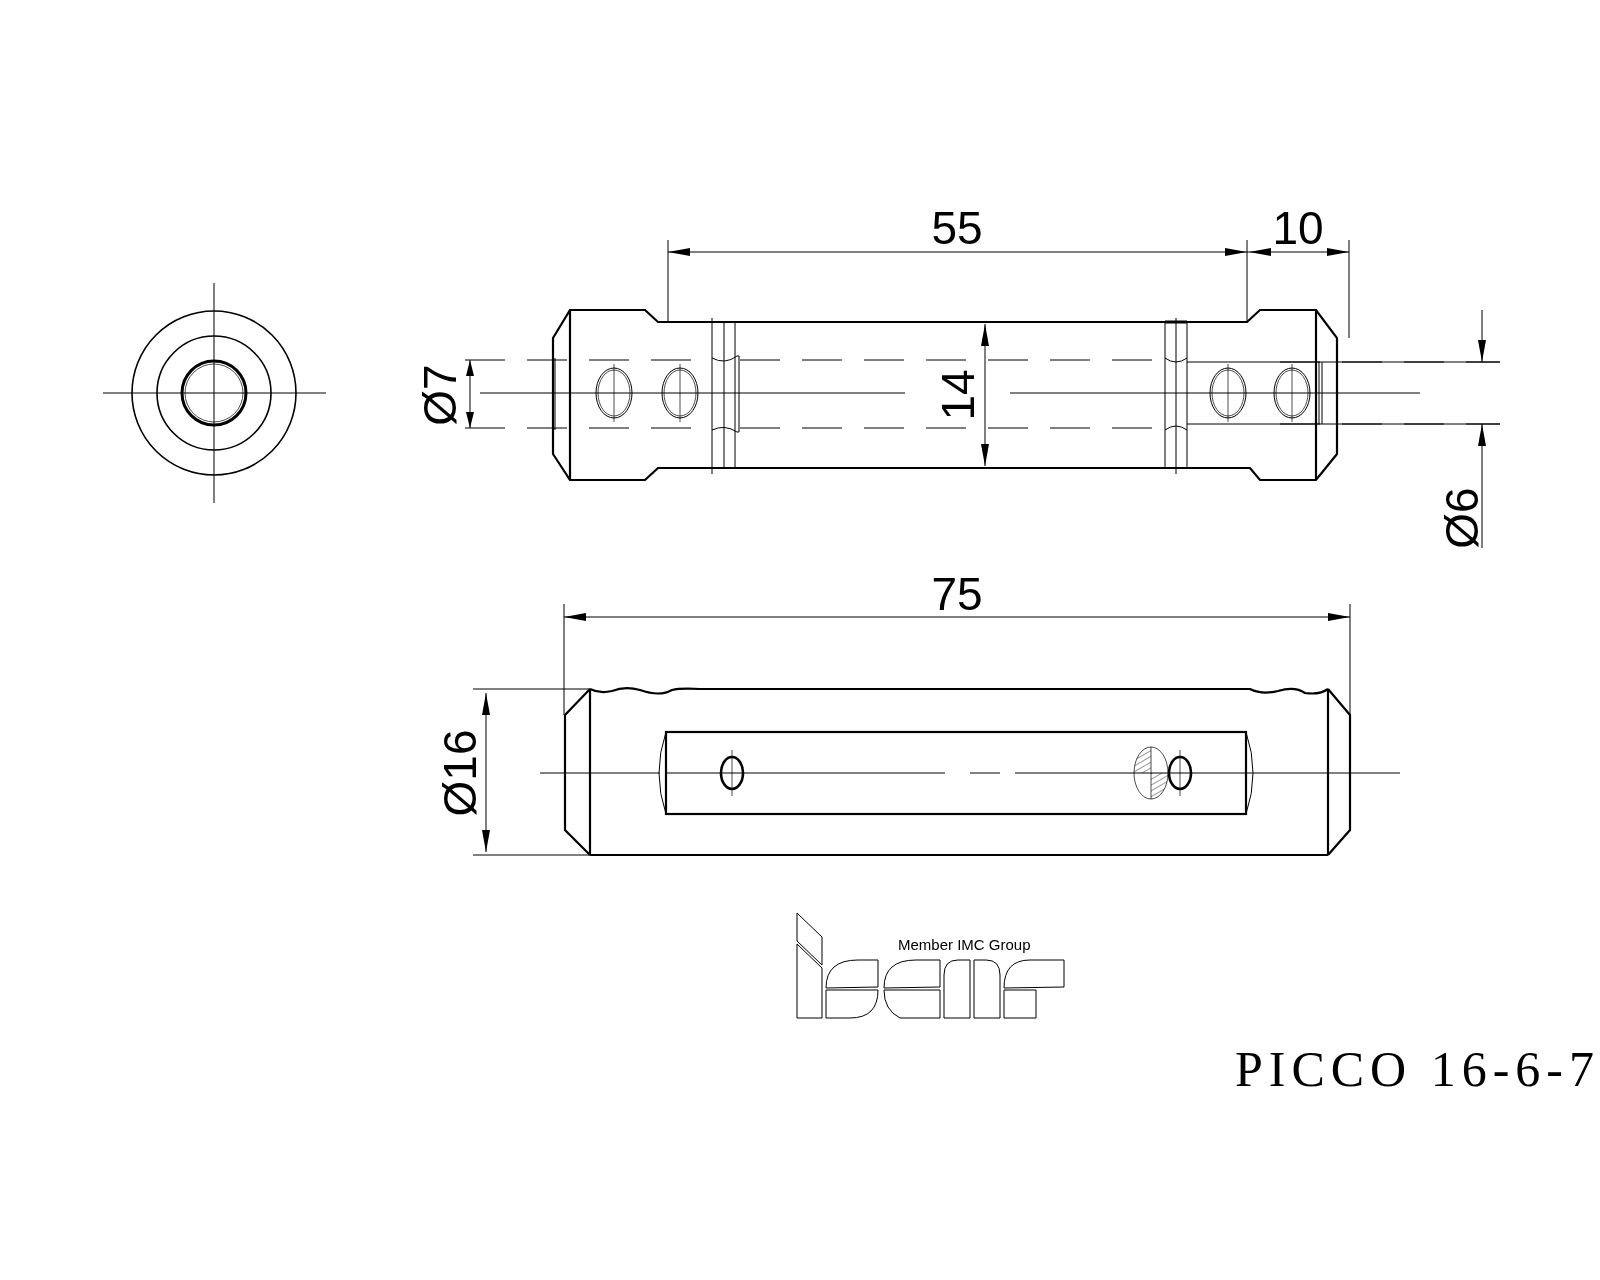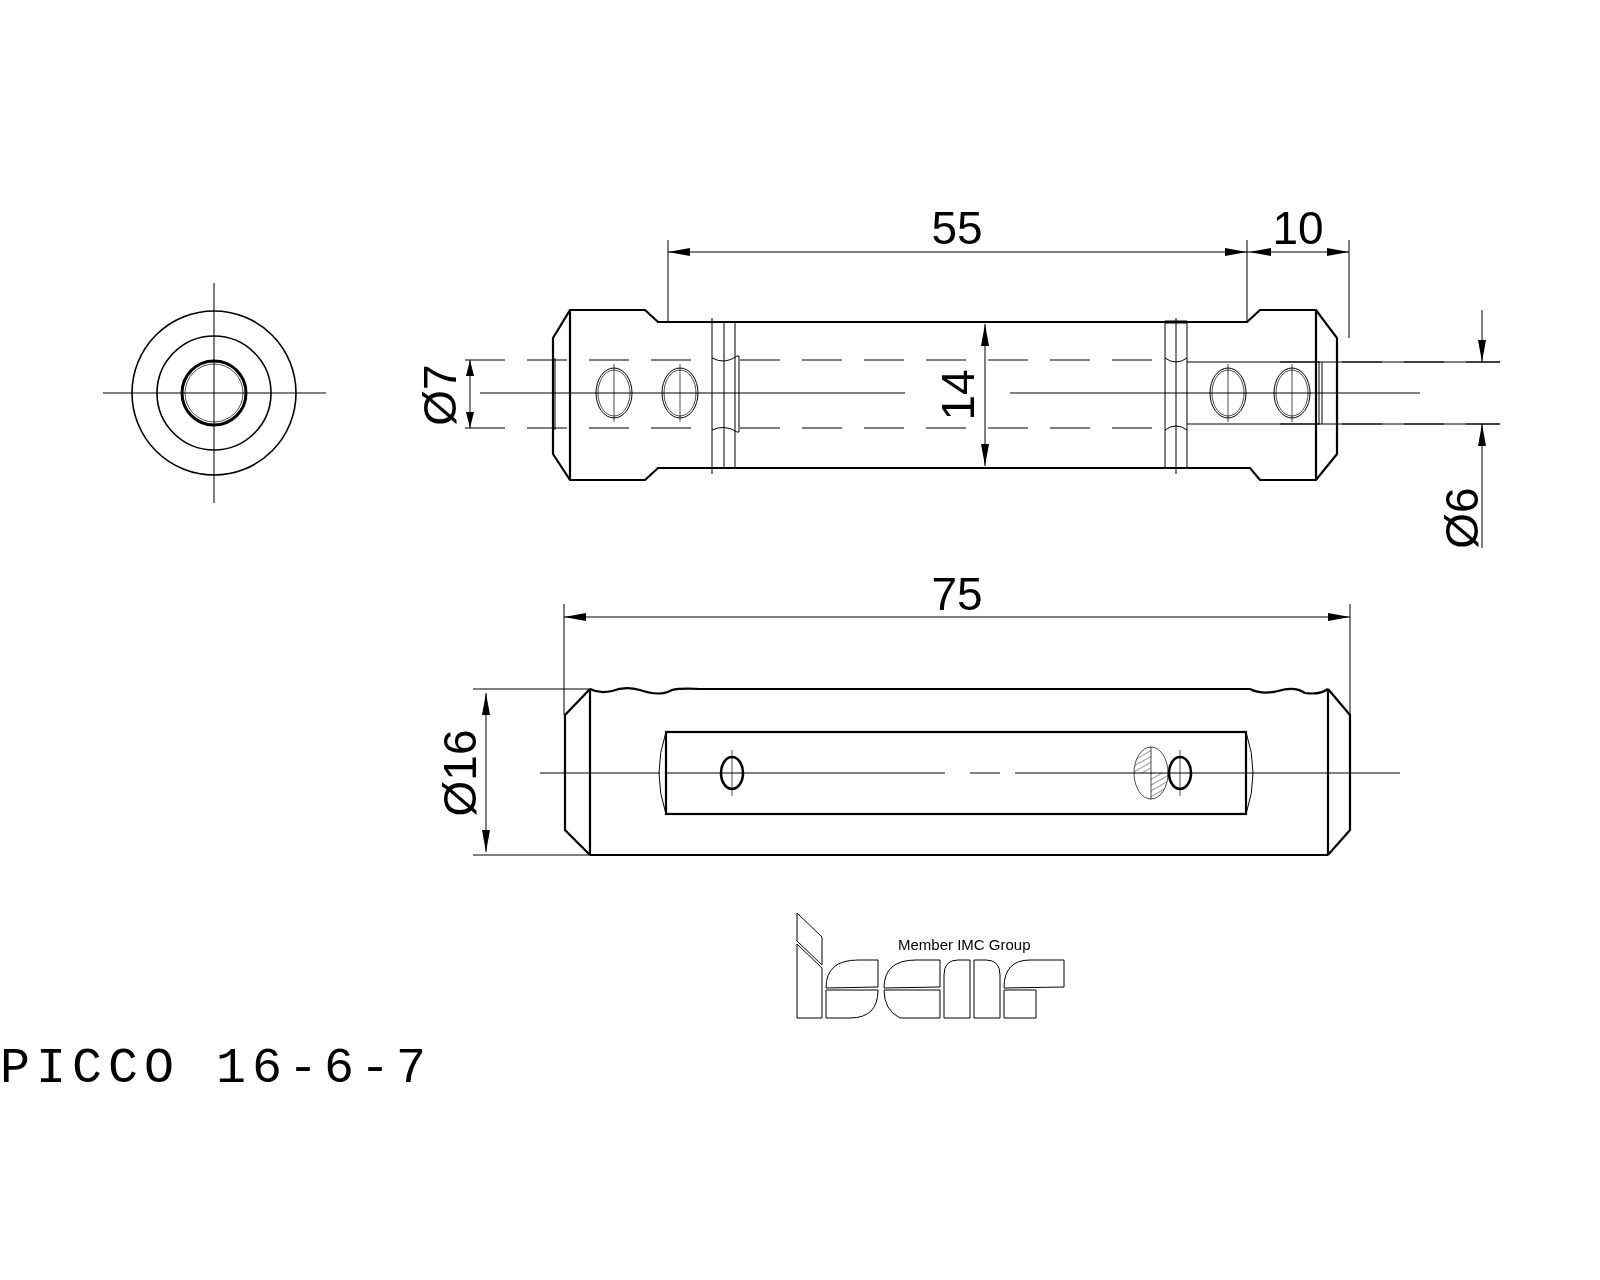--- a/index.html
+++ b/index.html
@@ -3,21 +3,21 @@
   <meta charset="utf-8">
   <style>
     html, body { margin: 0; padding: 0; background: #ffffff; }
     body { width: 1600px; height: 1280px; position: relative; overflow: hidden; font-family: "Liberation Sans", sans-serif; }
     svg { position: absolute; left: 0; top: 0; }
     .thick { stroke: #000; stroke-width: 2.2; fill: none; }
     .thin { stroke: #000; stroke-width: 1; fill: none; }
     .hair { stroke: #000; stroke-width: 0.7; fill: none; }
     .dash { stroke: #000; stroke-width: 1; fill: none; stroke-dasharray: 40 22; }
     .dimtxt { font-family: "Liberation Sans", sans-serif; font-size: 46px; fill: #000; }
-    .title { position: absolute; left: 0; width: 1600px; top: 1040px; text-align: left; font-family: Liberation Mono, monospace; font-size: 50px; letter-spacing: 6px; color: #000; }
+    .title { position: absolute; left: 0; width: 1600px; top: 1040px; text-align: right; font-family: Liberation Serif, serif; font-size: 50px; letter-spacing: 6px; color: #000; }
     .logo-tag { font-family: "Liberation Sans", sans-serif; font-size: 15px; fill: #000; }
   </style>
 </head>
 <body>
 
 <svg width="1600" height="1280" viewBox="0 0 1600 1280" xmlns="http://www.w3.org/2000/svg">
 
   <g>
     <line class="thin" x1="103" y1="393" x2="326" y2="393"></line>
     <line class="thin" x1="214" y1="283" x2="214" y2="503"></line>

